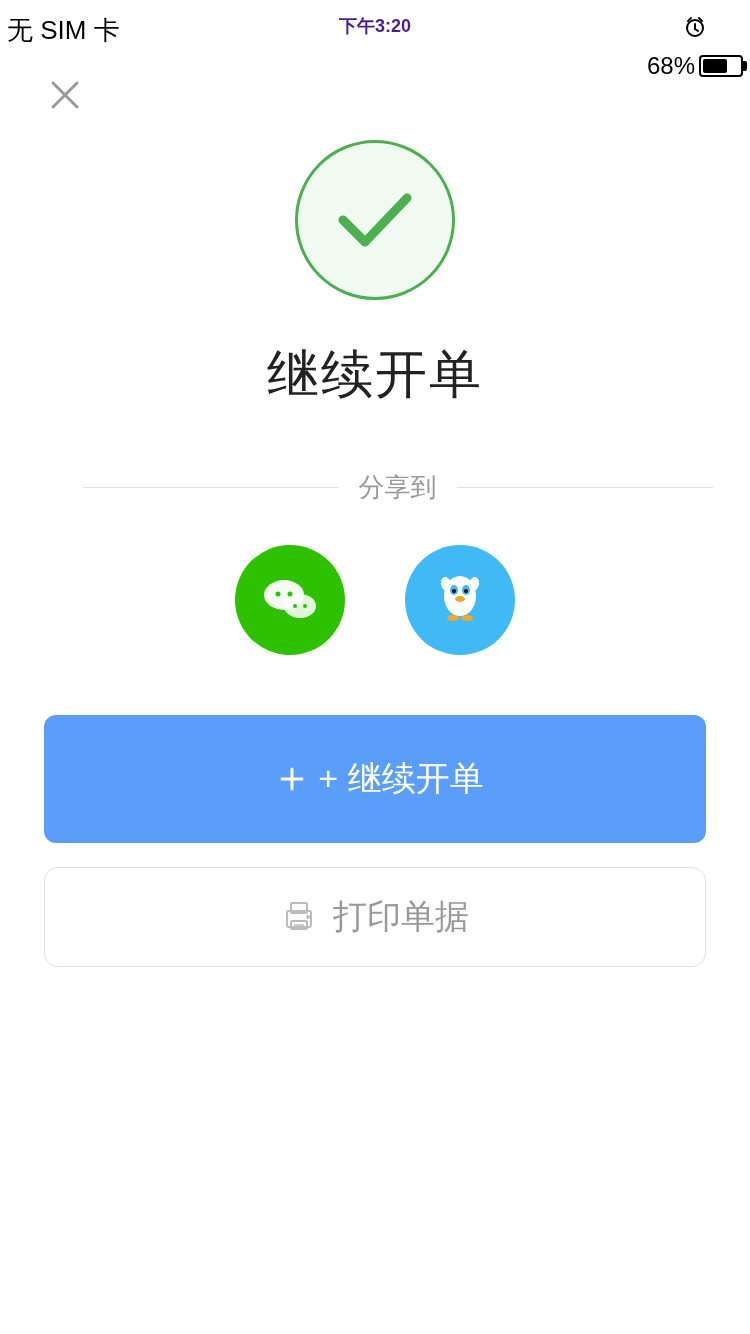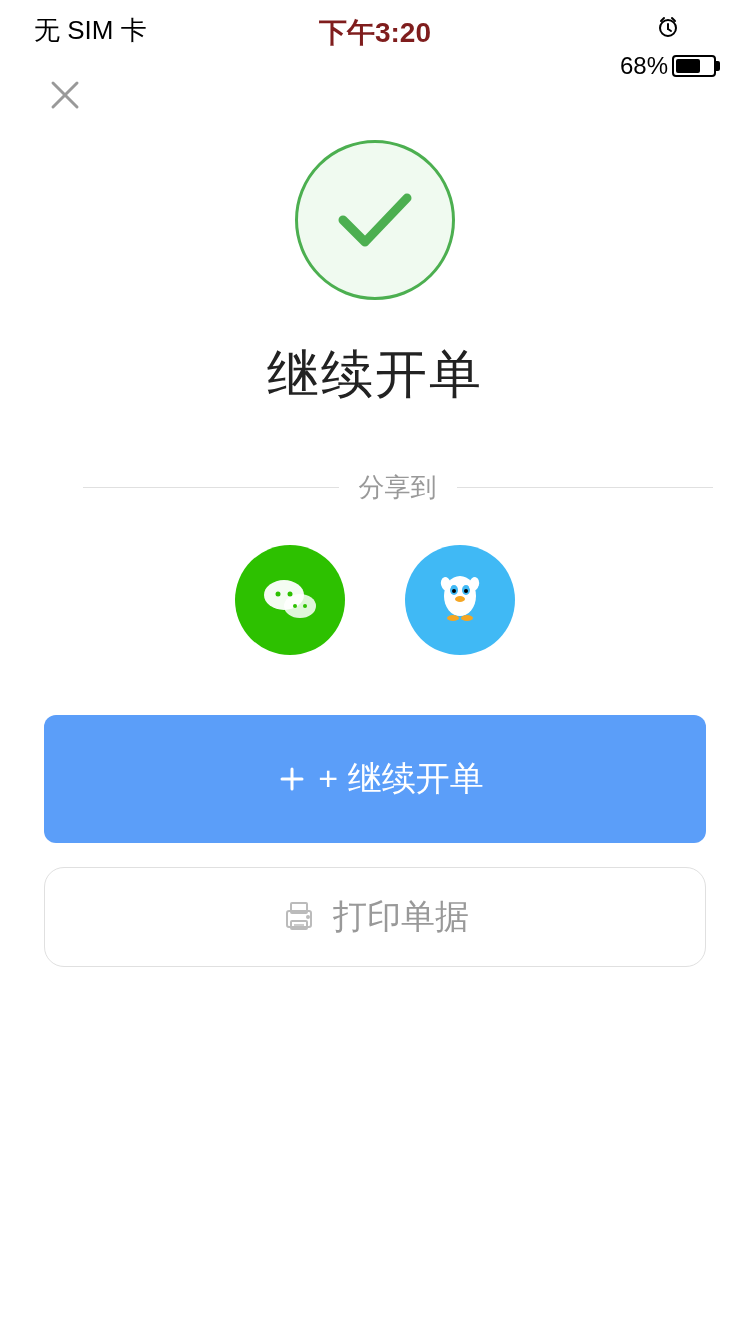--- a/index.html
+++ b/index.html
@@ -14,37 +14,37 @@
       position: relative;
     }
 
     
     .status-bar {
       width: 100%;
       height: 60px;
       display: flex;
       align-items: center;
       justify-content: space-between;
-      padding: 0 34px;
+      padding: 0 7px;
       background: #fff;
     }
 
     .status-left {
       display: flex;
       align-items: center;
       gap: 8px;
       font-size: 26px;
       color: #000;
       font-weight: 500;
     }
 
     .status-center {
-      font-size: 28px;
+      font-size: 18px;
       font-weight: 600;
-      color: #7f1d1d;
+      color: #4c1d95;
       position: absolute;
       left: 50%;
       transform: translateX(-50%);
       top: 14px;
     }
 
     .status-right {
       display: flex;
       align-items: center;
       gap: 8px;
@@ -225,21 +225,21 @@
       font-size: 34px;
       color: #fff;
       font-weight: 400;
     }
 
     .btn-secondary {
       width: 100%;
       height: 100px;
       background: #fff;
       border: 1px solid #e0e0e0;
-      border-radius: 20px;
+      border-radius: 14px;
       display: flex;
       align-items: center;
       justify-content: center;
       gap: 16px;
       cursor: pointer;
     }
 
     .btn-secondary-label {
       font-size: 34px;
       color: #999;

